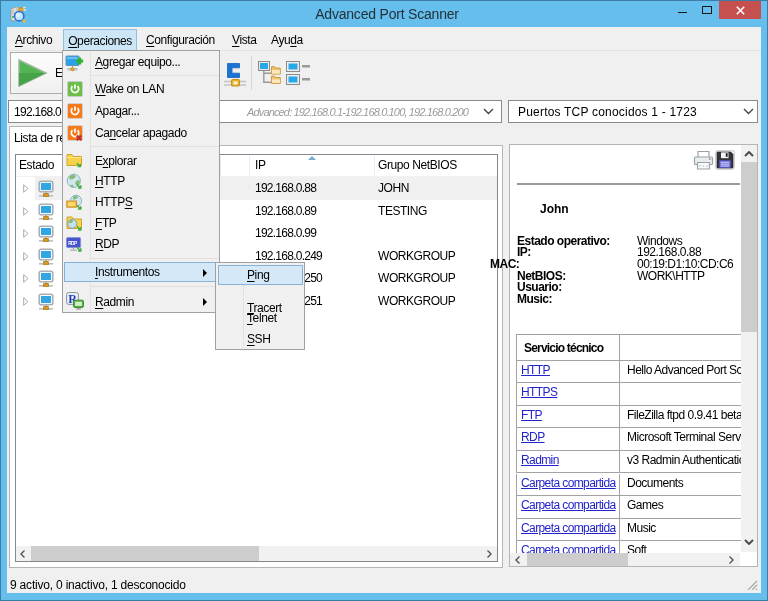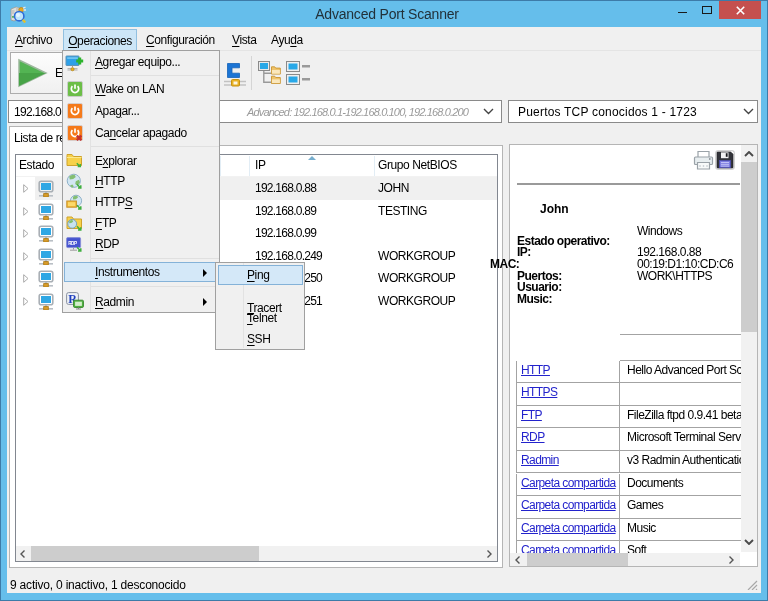--- a/index.html
+++ b/index.html
@@ -222,30 +222,31 @@
  <rect x="0.8" y="0.8" width="18.4" height="18.4" rx="1.5" fill="#fff" stroke="#C0C0C0"></rect>
  <path d="M2.2 2.2 h13.6 l2 2 v13.6 h-15.6 Z" fill="#33343A" stroke="#1A1A1E"></path>
  <rect x="6" y="2.4" width="7.5" height="5.8" fill="#F2F2F2"></rect>
  <rect x="10.8" y="3.2" width="1.8" height="3.6" fill="#1A1A1E"></rect>
  <rect x="4.5" y="10.5" width="11" height="7.2" fill="#7B7BE0" stroke="#4A4AB0" stroke-width="0.7"></rect>
  <path d="M6 12.5 h8 M6 14.3 h8 M6 16.1 h8" stroke="#C8C8F8" stroke-width="0.9"></path>
 </svg>
 <div class="a" style="left:517px;top:183px;width:223px;height:1.5px;background:#9A9A9A"></div>
 <div class="a b" style="left:540px;top:202px;font-size:12px;letter-spacing:0">John</div>
 <div class="a b" style="left:517px;top:233.5px;letter-spacing:-0.5px">Estado operativo:</div>
-<div class="a" style="left:637px;top:224px;letter-spacing:-0.5px">Windows</div>
+<div class="a" style="left:637px;top:234px;letter-spacing:-0.5px">Windows</div>
 <div class="a b" style="left:517px;top:245.2px;letter-spacing:-0.5px">IP:</div>
 <div class="a" style="left:637px;top:245.2px;letter-spacing:-0.5px">192.168.0.88</div>
 <div class="a b" style="left:490px;top:256.9px;letter-spacing:-0.5px">MAC:</div>
 <div class="a" style="left:637px;top:256.9px;letter-spacing:-0.5px">00:19:D1:10:CD:C6</div>
-<div class="a b" style="left:517px;top:268.6px;letter-spacing:-0.5px">Puertos:</div>
-<div class="a" style="left:637px;top:268.6px;letter-spacing:-0.5px">WORK\HTTPS</div>
+<div class="a b" style="left:517px;top:268.6px;letter-spacing:-0.5px">NetBIOS:</div>
+<div class="a" style="left:637px;top:268.6px;letter-spacing:-0.5px">WORK\HTTP</div>
 <div class="a b" style="left:517px;top:280.3px;letter-spacing:-0.5px">Usuario:</div>
 <div class="a b" style="left:517px;top:292.0px;letter-spacing:-0.5px">Music:</div>
 <div class="a" style="left:516px;top:334px;width:225px;height:219px;overflow:hidden">
+<div style="position:absolute;left:0;top:0;width:104px;height:26.5px;border:1px solid #A3A3A3;line-height:26px;font-weight:bold;letter-spacing:-0.8px;padding-left:7px">Servicio técnico</div>
 <div style="position:absolute;left:104px;top:0;width:230px;height:26.5px;border:1px solid #A3A3A3;border-left:none"></div>
 <div style="position:absolute;left:0;top:26.5px;width:104px;height:22.6px;border:1px solid #A3A3A3;border-top:none;line-height:19px;padding-left:4px;white-space:nowrap"><a class="lnk" style="letter-spacing:-0.6px">HTTP</a></div>
 <div style="position:absolute;left:104px;top:26.5px;width:230px;height:22.6px;border:1px solid #A3A3A3;border-top:none;border-left:none;line-height:19px;padding-left:7px;letter-spacing:-0.5px;white-space:nowrap">Hello Advanced Port Scanner</div>
 <div style="position:absolute;left:0;top:49.1px;width:104px;height:22.6px;border:1px solid #A3A3A3;border-top:none;line-height:19px;padding-left:4px;white-space:nowrap"><a class="lnk" style="letter-spacing:-0.6px">HTTPS</a></div>
 <div style="position:absolute;left:104px;top:49.1px;width:230px;height:22.6px;border:1px solid #A3A3A3;border-top:none;border-left:none;line-height:19px;padding-left:7px;letter-spacing:-0.5px;white-space:nowrap"></div>
 <div style="position:absolute;left:0;top:71.7px;width:104px;height:22.6px;border:1px solid #A3A3A3;border-top:none;line-height:19px;padding-left:4px;white-space:nowrap"><a class="lnk" style="letter-spacing:-0.6px">FTP</a></div>
 <div style="position:absolute;left:104px;top:71.7px;width:230px;height:22.6px;border:1px solid #A3A3A3;border-top:none;border-left:none;line-height:19px;padding-left:7px;letter-spacing:-0.5px;white-space:nowrap">FileZilla ftpd 0.9.41 beta</div>
 <div style="position:absolute;left:0;top:94.3px;width:104px;height:22.6px;border:1px solid #A3A3A3;border-top:none;line-height:19px;padding-left:4px;white-space:nowrap"><a class="lnk" style="letter-spacing:-0.6px">RDP</a></div>
 <div style="position:absolute;left:104px;top:94.3px;width:230px;height:22.6px;border:1px solid #A3A3A3;border-top:none;border-left:none;line-height:19px;padding-left:7px;letter-spacing:-0.5px;white-space:nowrap">Microsoft Terminal Service</div>
 <div style="position:absolute;left:0;top:116.9px;width:104px;height:22.6px;border:1px solid #A3A3A3;border-top:none;line-height:19px;padding-left:4px;white-space:nowrap"><a class="lnk" style="letter-spacing:-0.6px">Radmin</a></div>

